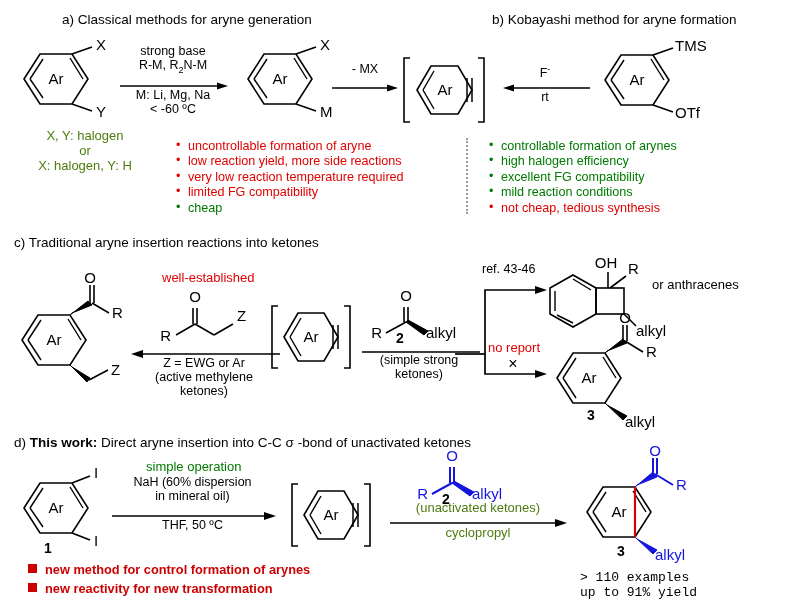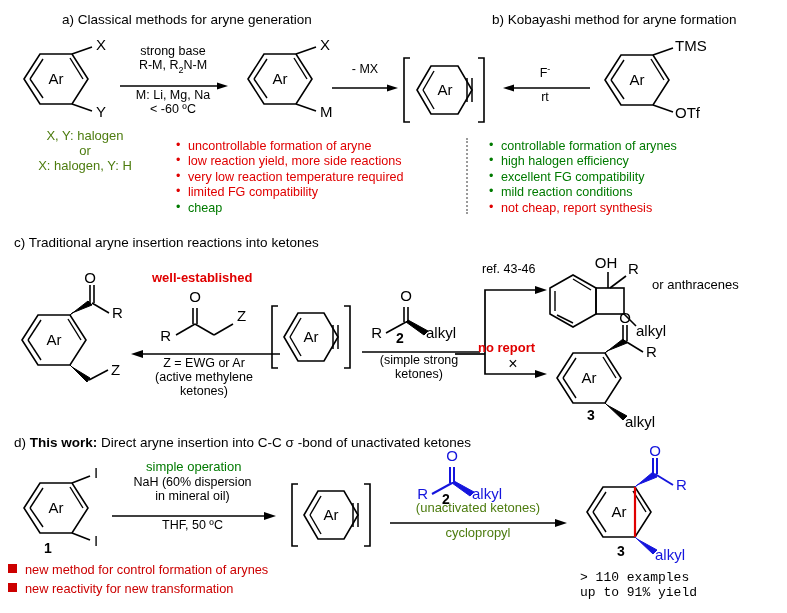--- a/index.html
+++ b/index.html
@@ -12,21 +12,21 @@
     overflow:hidden;
   }
   .abs{position:absolute;}
   .hdr{font-size:13.5px;color:#000;white-space:nowrap;}
   .hdr b{font-weight:bold;}
   .txt{font-size:13px;white-space:nowrap;}
   .sm{font-size:12.5px;white-space:nowrap;}
   .red{color:#e00000;}
   .green{color:#007a00;}
   .blue{color:#4d7c0f;}
-  .bold{font-weight:bold;}
+  .bold{font-weight:normal;margin-left:10px;}
   .bullets{font-size:12.6px;line-height:15.4px;white-space:nowrap;}
   .bullets div{position:relative;padding-left:12px;}
   .bullets div:before{content:"\2022";position:absolute;left:0;top:-1px;}
   .sqbul{font-size:12.8px;line-height:19px;white-space:nowrap;color:#cc0000;}
   .sqbul div{position:relative;padding-left:17px;}
   .sqbul div:before{content:"";position:absolute;left:0;top:4px;width:9px;height:9px;background:#cc0000;}
   .ctr{text-align:center;}
   svg{display:block;overflow:visible;}
   .dash{position:absolute;border-left:2px dotted #9a9a9a;}
 </style>
@@ -140,21 +140,21 @@
   <div class="green">cheap</div>
 </div>
 
 <div class="dash" style="left:466px;top:138px;height:76px;"></div>
 
 <div class="abs bullets" style="left:489px;top:139px;">
   <div class="green">controllable formation of arynes</div>
   <div class="green">high halogen efficiency</div>
   <div class="green">excellent FG compatibility</div>
   <div class="green">mild reaction conditions</div>
-  <div class="red">not cheap, report synthesis</div>
+  <div class="red">not cheap, tedious synthesis</div>
 </div>
 
 <div class="abs hdr" style="left:14px;top:235px;">c) Traditional aryne insertion reactions into ketones</div>
 
 <div class="abs txt red bold" style="left:152px;top:270px;">well-established</div>
 
 <div class="abs" style="left:10px;top:288px;">
   <svg width="130" height="105" viewBox="0 0 130 105">
     <polygon points="12,52 28,27 60,27 76,52 60,77 28,77" fill="none" stroke="#000" stroke-width="1.6"></polygon>
     <line x1="18" y1="52" x2="31" y2="32" stroke="#000" stroke-width="1.4"></line>
@@ -366,21 +366,21 @@
     <text x="80" y="-4" font-family="Liberation Sans, sans-serif" font-size="15" text-anchor="middle" fill="#1515dd">O</text>
     <line x1="80" y1="14" x2="98" y2="25" stroke="#1515dd" stroke-width="2"></line>
     <text x="101" y="30" font-family="Liberation Sans, sans-serif" font-size="15" fill="#1515dd">R</text>
     <polygon points="60,77 62,79 82,90 78,94" fill="#1515dd" stroke="#1515dd" stroke-width="1"></polygon>
     <text x="80" y="100" font-family="Liberation Sans, sans-serif" font-size="15" fill="#1515dd">alkyl</text>
     <text x="44" y="57" font-family="Liberation Sans, sans-serif" font-size="15" text-anchor="middle" fill="#000">Ar</text>
     <text x="46" y="96" font-family="Liberation Sans, sans-serif" font-size="14" font-weight="bold" text-anchor="middle" fill="#000">3</text>
   </svg>
 </div>
 
-<div class="abs sqbul" style="left:8px;top:560px;">
+<div class="abs sqbul" style="left:28px;top:560px;font-weight:bold;">
   <div>new method for control formation of arynes</div>
   <div>new reactivity for new transformation</div>
 </div>
 
 <div class="abs" style="left:580px;top:570px;font-family:Liberation Mono, monospace;">
   <div class="txt">&gt; 110 examples</div>
   <div class="txt">up to 91% yield</div>
 </div>
 
 </body></html>

